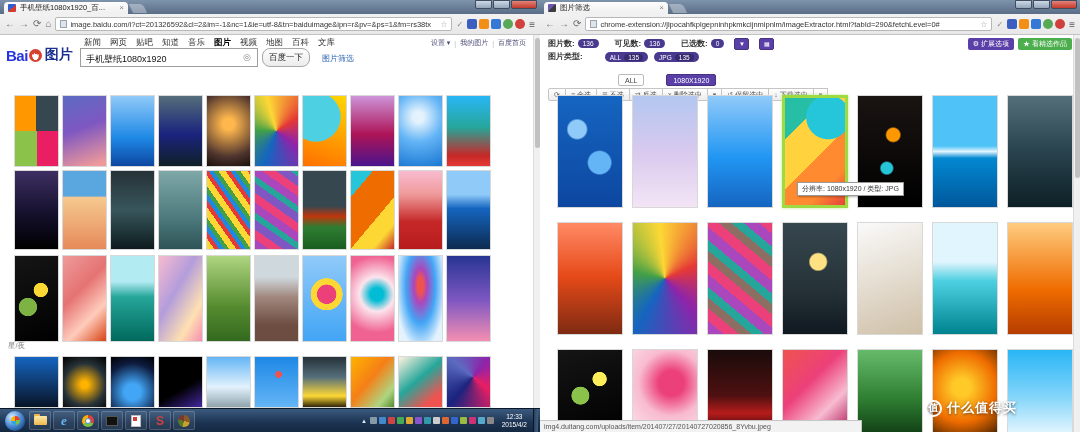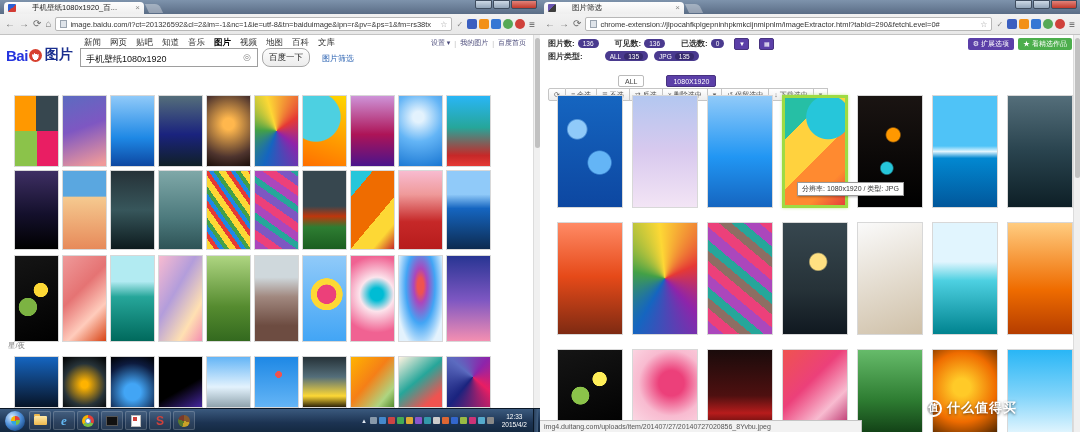--- a/index.html
+++ b/index.html
@@ -4,21 +4,21 @@
 <style>
   *{box-sizing:border-box;margin:0;padding:0}
   html,body{width:1080px;height:432px;overflow:hidden}
   body{font-family:"Liberation Sans","DejaVu Sans",sans-serif;background:#000;position:relative}
   #screen{position:absolute;inset:0}
   .window{position:absolute;top:0;width:540px;background:#fff}
   #win-left{left:0;height:408px}
   #win-right{left:540px;height:432px}
   
   .tabstrip{height:14px;background:linear-gradient(#7e93ac,#5a6d86);position:relative;display:flex;align-items:flex-end;padding-left:4px}
-  .tab{height:12px;width:140px;background:linear-gradient(#fdfdfd,#efefef);border-radius:4px 4px 0 0;display:flex;align-items:center;gap:16px;padding:0 4px;font-size:7.5px;color:#222}
+  .tab{height:12px;width:124px;background:linear-gradient(#fdfdfd,#efefef);border-radius:4px 4px 0 0;display:flex;align-items:center;gap:4px;padding:0 4px;font-size:7.5px;color:#222}
   .tab-title{flex:1;white-space:nowrap;overflow:hidden;text-overflow:ellipsis}
   .tab-close{color:#888;font-size:8px;line-height:8px}
   .favicon{width:8px;height:8px;border-radius:1px;flex:none}
   .fav-baidu{background:linear-gradient(135deg,#2d5fd3 50%,#d23b34 50%)}
   .fav-ext{background:linear-gradient(135deg,#6a55b0 50%,#3d3d3d 50%)}
   .newtab{width:14px;height:9px;background:rgba(255,255,255,.35);margin:0 0 1px 3px;border-radius:0 4px 0 0;transform:skewX(25deg)}
   .win-controls{position:absolute;top:0;right:3px;display:flex}
   .wc{width:17px;height:9px;border:1px solid #3e4c5e;background:linear-gradient(#cdd9e6,#93a6ba);border-radius:0 0 2px 2px;margin-left:1px}
   .wc.close{width:26px;background:linear-gradient(#e2837a,#c33a2c)}
   .toolbar{height:21px;background:linear-gradient(#f2f2f2,#e8e8e8);border-bottom:1px solid #c3c3c3;display:flex;align-items:center;gap:4px;padding:0 5px}
@@ -57,21 +57,21 @@
   #b-grid .tile{width:45px;flex:none}
   
   .x-row1{position:absolute;top:2px;left:8px;right:8px;height:13px;display:flex;align-items:center;gap:8px}
   #x-stats{display:flex;gap:16px;align-items:flex-end}
   .x-stat{display:flex;align-items:center;gap:3px}
   .x-stat-label{font-size:8px;color:#333;font-weight:bold}
   .x-badge{background:#4a3a8f;color:#fff;font-size:6.5px;border-radius:6px;padding:1px 5px;line-height:7px}
   .x-iconbtn{width:15px;height:12px;background:#5b3fa8;border:1px solid #47327f;border-radius:2px;color:#fff;font-size:6px;line-height:10px;margin-left:2px}
   .x-right-btns{margin-left:auto;display:flex;gap:4px}
   .x-hbtn{border:none;border-radius:2px;color:#fff;font-size:7px;height:12px;padding:0 5px}
-  .x-row{position:absolute;left:8px;display:flex;align-items:flex-start;gap:22px;height:11px}
+  .x-row{position:absolute;left:8px;display:flex;align-items:flex-end;gap:22px;height:11px}
   #x-row2{top:16px}#x-row3{top:28px}#x-row4{top:40px;left:78px}
   .x-label{font-size:8px;color:#333;font-weight:bold}
   .x-typebadge{background:#4a3a8f;color:#fff;font-size:6.5px;border-radius:7px;padding:1.5px 5px;display:inline-flex;align-items:center;gap:3px}
   .tb-count{background:#372a6e;border-radius:6px;padding:0 4px}
   .x-opt{font-size:7px;height:12px;padding:0 5px;border:1px solid #bbb;background:#fff;color:#444;border-radius:2px}
   .x-opt.sel,.x-sizebadge.sel{background:#5b3fa8;border-color:#47327f;color:#fff}
   .x-sizebadge{font-size:7px;height:12px;padding:0 6px;border:1px solid #bbb;background:#fff;color:#444;border-radius:2px}
   .x-select{font-size:7px;border:1px solid #aaa;background:#fff;color:#333;padding:1px 4px;border-radius:2px;display:inline-flex;gap:4px;align-items:center}
   .x-toolbar{position:absolute;top:53px;left:8px;display:flex}
   .x-tbtn{font-size:7px;height:13px;padding:0 5px;border:1px solid #c5c5c5;border-left-width:0;background:linear-gradient(#fff,#ededed);color:#444;display:inline-flex;align-items:center;gap:2px}

